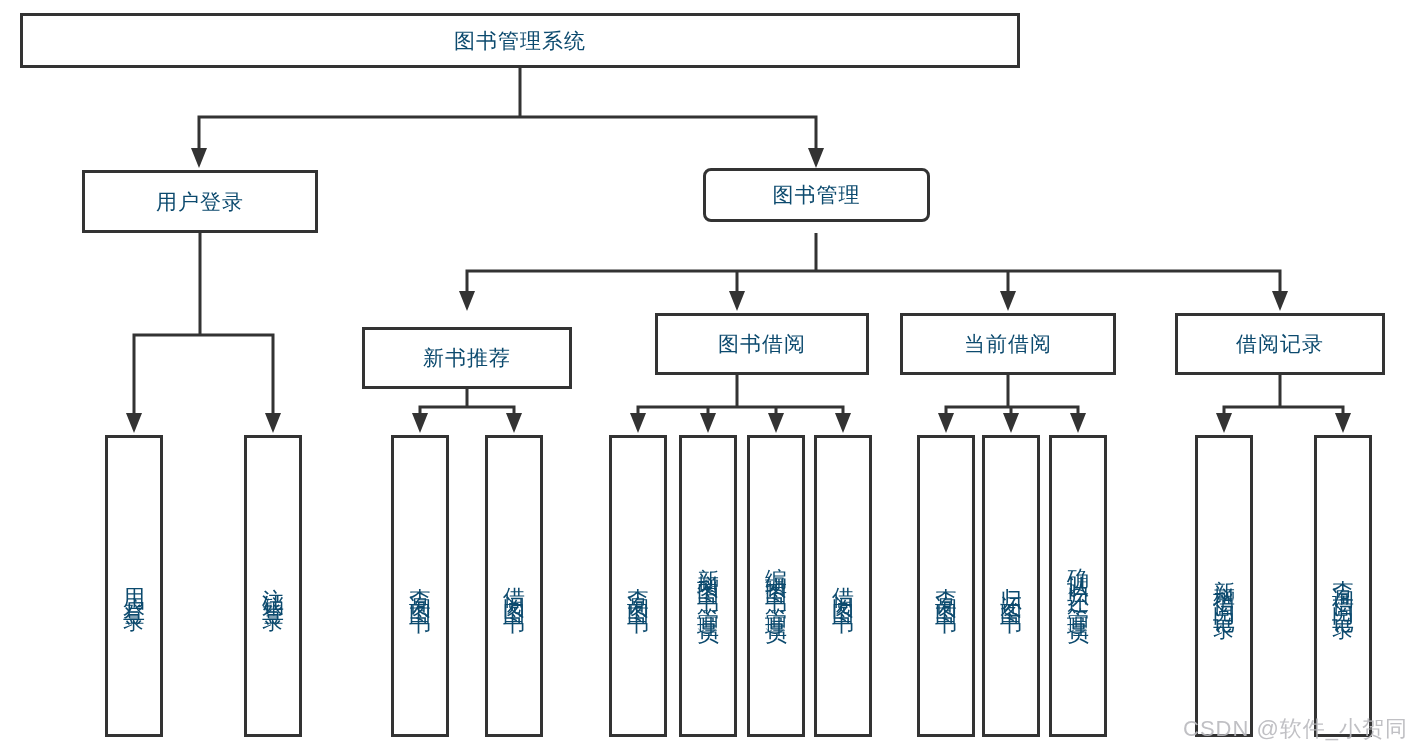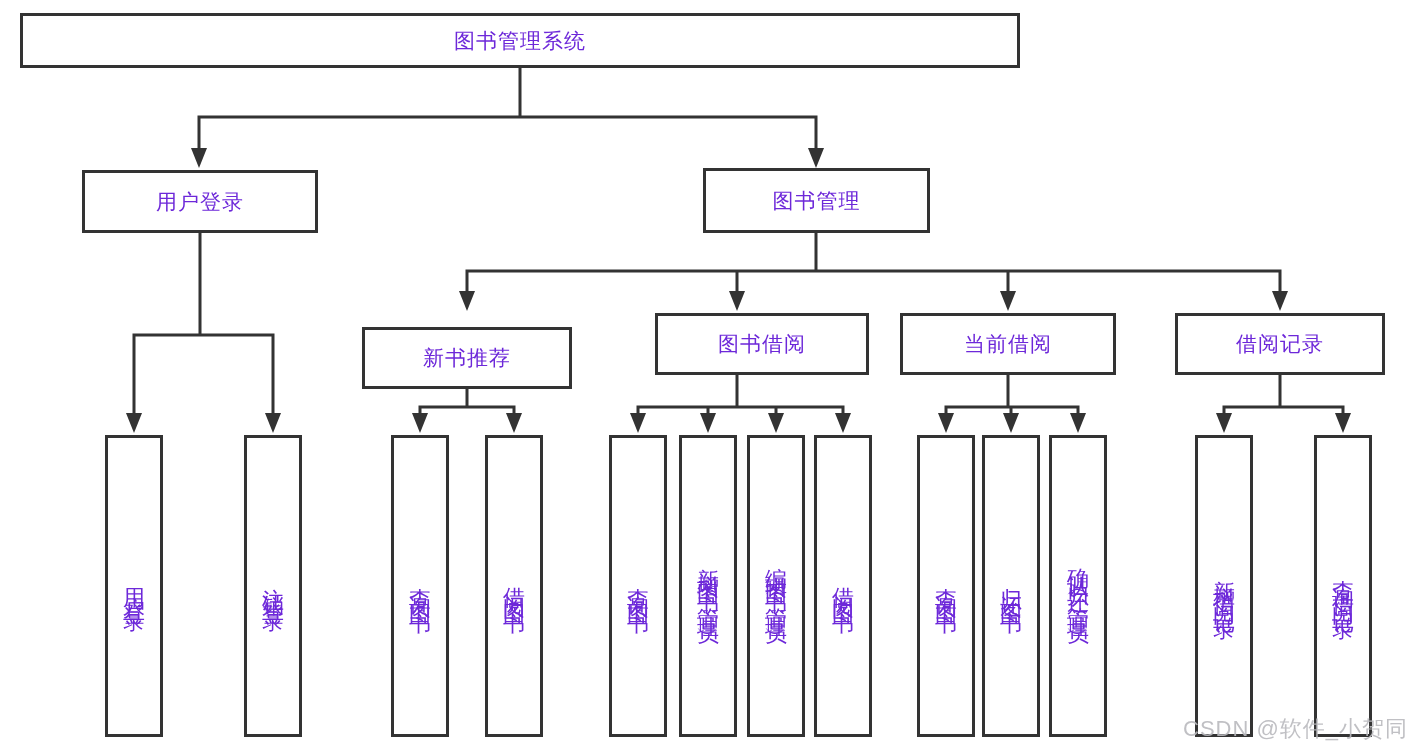--- a/index.html
+++ b/index.html
@@ -14,21 +14,21 @@
   #connectors {
     position: absolute;
     left: 0; top: 0;
     width: 1405px; height: 747px;
   }
   .box {
     position: absolute;
     box-sizing: border-box;
     border: 3px solid #333333;
     background: #ffffff;
-    color: #6d28d9;
+    color: #0c4a6e;
     display: flex;
     align-items: center;
     justify-content: center;
     text-align: center;
   }
   .hbox {
     font-size: 21px;
     letter-spacing: 1px;
     white-space: nowrap;
   }
@@ -93,21 +93,21 @@
       <polygon points="1003,413 1019,413 1011,433"></polygon>
       <polygon points="1070,413 1086,413 1078,433"></polygon>
       <polygon points="1216,413 1232,413 1224,433"></polygon>
       <polygon points="1335,413 1351,413 1343,433"></polygon>
     </g>
   </svg>
 
   <div class="box hbox" style="left:20px; top:13px; width:1000px; height:55px;">图书管理系统</div>
 
   <div class="box hbox" style="left:82px; top:170px; width:236px; height:63px;">用户登录</div>
-  <div class="box hbox" style="left:703px; top:168px; width:227px; height:65px;">图书管理</div>
+  <div class="box hbox" style="left:703px; top:168px; width:227px; height:54px;border-radius:8px;">图书管理</div>
 
   <div class="box hbox" style="left:362px; top:327px; width:210px; height:62px;">新书推荐</div>
   <div class="box hbox" style="left:630px; top:313px; width:214px; height:62px;margin-left:25px;">图书借阅</div>
   <div class="box hbox" style="left:900px; top:313px; width:216px; height:62px;text-align:right;">当前借阅</div>
   <div class="box hbox" style="left:1175px; top:313px; width:210px; height:62px;">借阅记录</div>
 
   <div class="box vbox" style="left:105px; top:435px; width:58px; height:302px;">用户登录</div>
   <div class="box vbox" style="left:244px; top:435px; width:58px; height:302px;">注销登录</div>
 
   <div class="box vbox" style="left:391px; top:435px; width:58px; height:302px;">查询图书</div>

